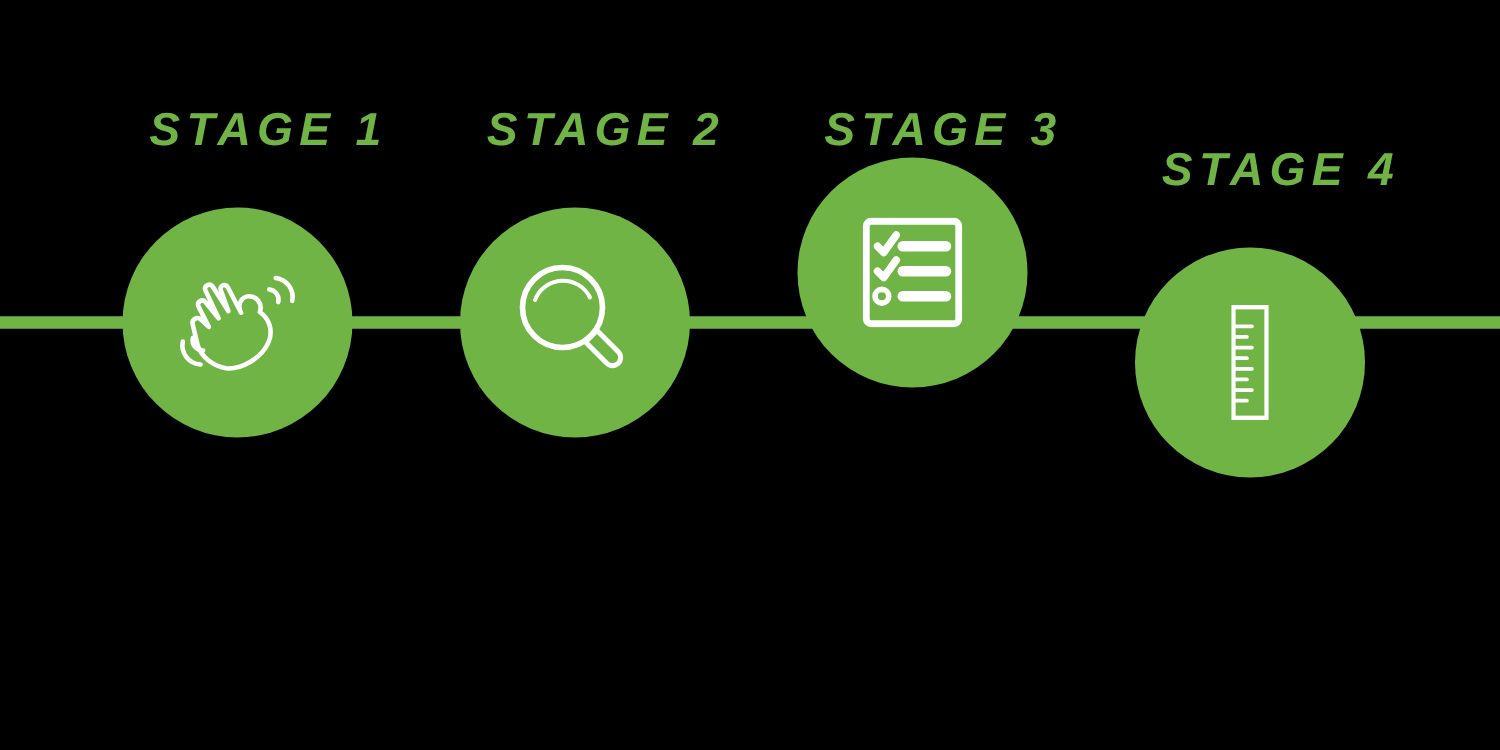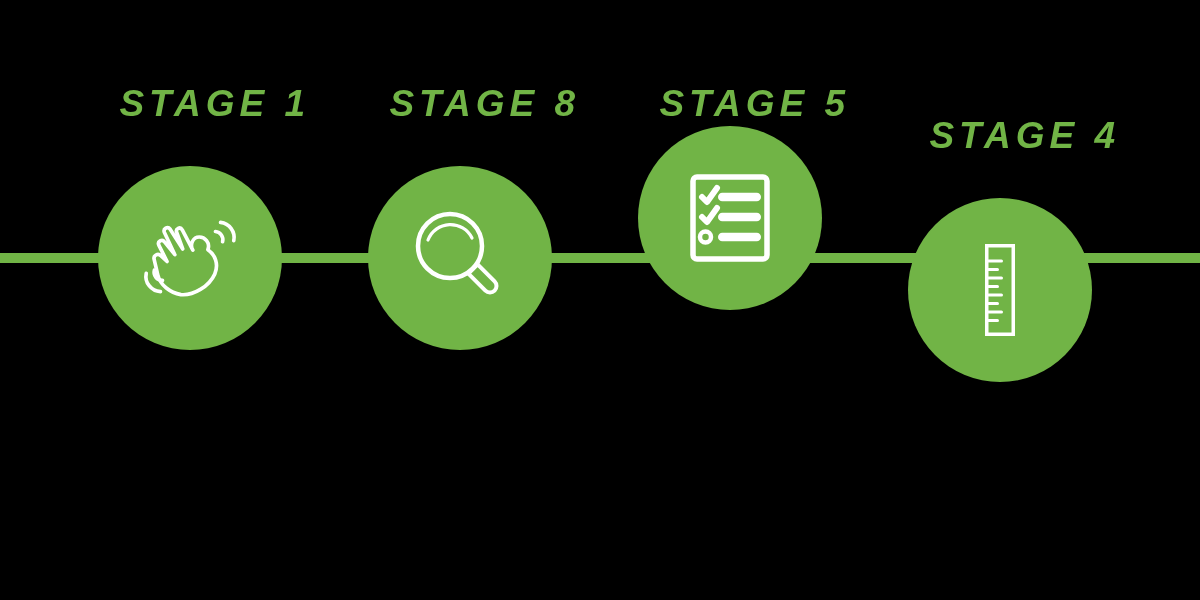--- a/index.html
+++ b/index.html
@@ -53,21 +53,21 @@
       </g>
       <path d="M86,21 A15,15 0 0 1 99,39"></path>
       <path d="M81,30 A8,8 0 0 1 88,40"></path>
       <path d="M13,71 A15,15 0 0 0 27,89"></path>
       <path d="M21,68 A8,8 0 0 0 29,78"></path>
     </svg>
   </div>
 </div>
 
 <div class="stage stage-2">
-  <div class="stage-label">STAGE 8</div>
+  <div class="stage-label">STAGE 2</div>
   <div class="stage-circle">
     <svg class="icon-svg" width="100" height="100" viewBox="0 0 100 100" fill="none" stroke="#FFFFFF" stroke-linecap="round" stroke-linejoin="round">
       <circle cx="40" cy="38" r="32" stroke-width="4.5"></circle>
       <path d="M18,32 A24,24 0 0 1 62,30" stroke-width="3.2"></path>
       <path d="M67.6,56.4 L84.6,73.4 A6.5,6.5 0 0 1 75.4,82.6 L58.4,65.6 Z" stroke-width="4"></path>
     </svg>
   </div>
 </div>
 
 <div class="stage stage-3">
@@ -77,21 +77,21 @@
       <path d="M12,23 L17,28 L27,14" stroke-width="6"></path>
       <path d="M12,43 L17,48 L27,34" stroke-width="6"></path>
       <circle cx="15.5" cy="63" r="5.5" stroke-width="4.5"></circle>
       <rect x="28" y="18.75" width="43" height="8.5" rx="4.25" fill="#FFFFFF" stroke="none"></rect>
       <rect x="28" y="38.75" width="43" height="8.5" rx="4.25" fill="#FFFFFF" stroke="none"></rect>
       <rect x="28" y="58.75" width="43" height="8.5" rx="4.25" fill="#FFFFFF" stroke="none"></rect>
     </svg>
   </div>
 </div>
 <div class="stage stage-3" style="z-index:2;">
-  <div class="stage-label">STAGE 5</div>
+  <div class="stage-label">STAGE 3</div>
 </div>
 
 <div class="stage stage-4">
   <div class="stage-label">STAGE 4</div>
   <div class="stage-circle">
     <svg class="icon-svg" width="30" height="92" viewBox="0 0 30 92" fill="none" stroke="#FFFFFF" stroke-linecap="round">
       <rect x="1.75" y="1.75" width="26.5" height="88.5" stroke-width="3.5"></rect>
       <path d="M3.5,17 L16.5,17" stroke-width="3"></path>
       <path d="M3.5,25.5 L12.5,25.5" stroke-width="3"></path>
       <path d="M3.5,34 L16.5,34" stroke-width="3"></path>

